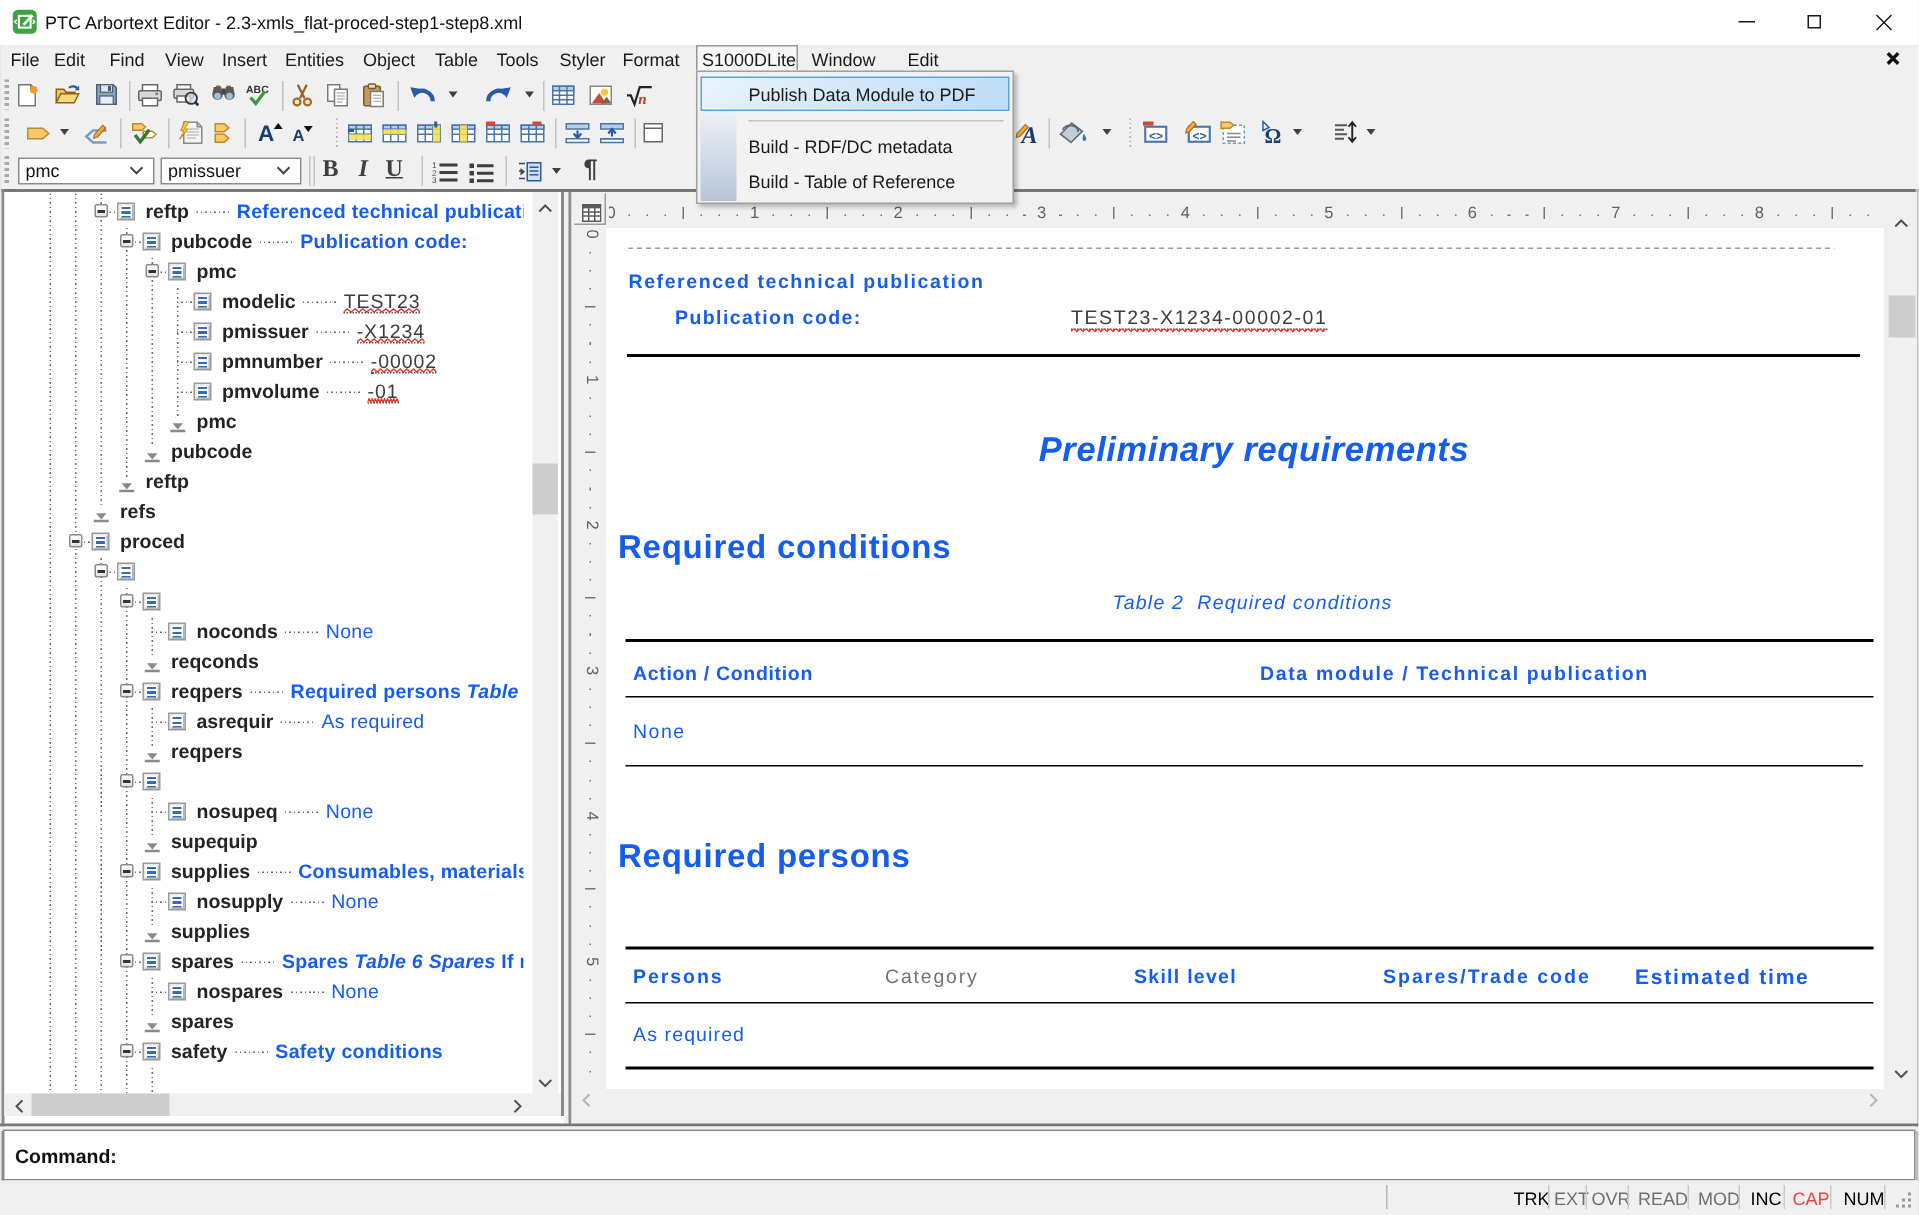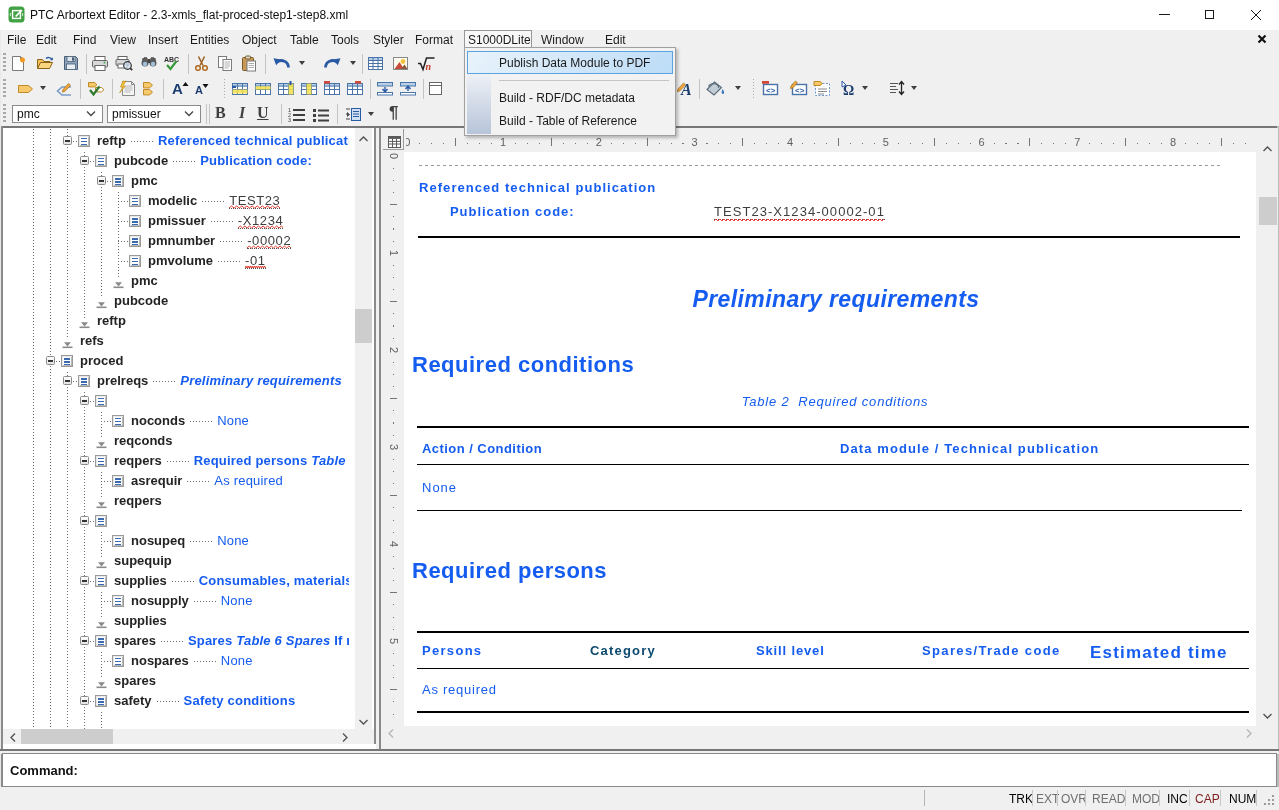--- a/index.html
+++ b/index.html
@@ -426,21 +426,20 @@
 <div class="trow" style="top:351px">
     <div class="ebox" style="left:46px"></div>
     <div class="hdot" style="left:56px;top:10px;width:5px"></div>
     <div class="eicon" style="left:61px"></div>
     <div class="ab" style="left:80px;top:0"><span class="tname">proced</span></div>
   </div>
 <div class="trow" style="top:371px">
     <div class="ebox" style="left:63px"></div>
     <div class="hdot" style="left:73px;top:10px;width:5px"></div>
     <div class="eicon" style="left:78px"></div>
-    <div class="ab" style="left:97px;top:0"><span class="tname">prelreqs</span><span class="tdots"></span><span class="tval" style="font-style:italic">Preliminary requirements</span></div>
   </div>
 <div class="trow" style="top:391px">
     <div class="ebox" style="left:80px"></div>
     <div class="hdot" style="left:90px;top:10px;width:5px"></div>
     <div class="eicon" style="left:95px"></div>
   </div>
 <div class="trow" style="top:411px">
     <div class="hdot" style="left:101px;top:10px;width:11px"></div>
     <div class="eicon" style="left:112px"></div>
     <div class="ab" style="left:131px;top:0"><span class="tname">noconds</span><span class="tdots"></span><span class="tvalp">None</span></div>
@@ -697,24 +696,24 @@
       <div class="ab" style="left:409px;top:394px;width:852px;text-align:center;font-size:13px;font-style:italic;color:#155cf0;letter-spacing:.8px">Table 2&nbsp;&nbsp;Required conditions</div>
       <div class="ab" style="left:417px;top:426px;width:832px;height:2px;background:#000"></div>
       <div class="ab" style="left:422px;top:440.5px;font-size:13px;font-weight:bold;color:#155cf0;letter-spacing:.45px">Action / Condition</div>
       <div class="ab" style="left:840px;top:440.5px;font-size:13px;font-weight:bold;color:#155cf0;letter-spacing:1.1px">Data module / Technical publication</div>
       <div class="ab" style="left:417px;top:463.5px;width:832px;height:1.2px;background:#000"></div>
       <div class="ab" style="left:422px;top:480px;font-size:13px;color:#155cf0;letter-spacing:1px">None</div>
       <div class="ab" style="left:417px;top:509.5px;width:825px;height:1px;background:#000"></div>
       <div class="ab" style="left:412px;top:558px;font-size:22px;font-weight:bold;color:#155cf0;letter-spacing:.5px">Required persons</div>
       <div class="ab" style="left:417px;top:631px;width:832px;height:2px;background:#000"></div>
       <div class="ab" style="left:422px;top:642.5px;font-size:13px;font-weight:bold;color:#155cf0;letter-spacing:1.3px">Persons</div>
-      <div class="ab" style="left:590px;top:642.5px;font-size:13px;font-weight:bold;color:#0c4a6e;letter-spacing:1.2px">Category</div>
+      <div class="ab" style="left:590px;top:642.5px;font-size:13px;font-weight:normal;color:#737373;letter-spacing:1.2px">Category</div>
       <div class="ab" style="left:756px;top:642.5px;font-size:13px;font-weight:bold;color:#155cf0;letter-spacing:0.85px">Skill level</div>
       <div class="ab" style="left:922px;top:642.5px;font-size:13px;font-weight:bold;color:#155cf0;letter-spacing:1.35px">Spares/Trade code</div>
-      <div class="ab" style="left:1090px;top:642.5px;font-size:17px;font-weight:bold;color:#155cf0;letter-spacing:1.2px">Estimated time</div>
+      <div class="ab" style="left:1090px;top:642.5px;font-size:14px;font-weight:bold;color:#155cf0;letter-spacing:1.2px">Estimated time</div>
       <div class="ab" style="left:417px;top:667.5px;width:832px;height:1.2px;background:#000"></div>
       <div class="ab" style="left:422px;top:681.5px;font-size:13px;color:#155cf0;letter-spacing:.75px">As required</div>
       <div class="ab" style="left:417px;top:711px;width:832px;height:2px;background:#000"></div>
     </div>
   </div>
 <div class="ab" style="left:1259px;top:129px;width:18px;height:612px;background:#f0f0f0"></div>
 <svg class="ab" style="left:1263px;top:146px" width="9" height="6" viewBox="0 0 9 6">
     <path d="M0.5 5 L4.5 1 L8.5 5" fill="none" stroke="#505050" stroke-width="1.3"></path>
   </svg>
 <svg class="ab" style="left:1263px;top:713px" width="9" height="6" viewBox="0 0 9 6">
@@ -733,21 +732,21 @@
 <div class="ab" style="left:2px;top:753px;width:1275px;height:34px;background:#fff;border:1px solid #898989"></div>
 <div class="ab" style="left:10px;top:763px;font-size:13px;font-weight:bold;color:#111">Command:</div>
 <div class="ab" style="left:0;top:787px;width:1279px;height:23px;background:#f0f0f0"></div>
 <div class="ab" style="left:924px;top:790px;width:1px;height:16px;background:#b5b5b5"></div>
 <div class="ab" style="left:1009px;top:792px;font-size:12px;color:#000000">TRK</div>
 <div class="ab" style="left:1036px;top:792px;font-size:12px;color:#6f6f6f">EXT</div>
 <div class="ab" style="left:1061px;top:792px;font-size:12px;color:#6f6f6f">OVR</div>
 <div class="ab" style="left:1092px;top:792px;font-size:12px;color:#6f6f6f">READ</div>
 <div class="ab" style="left:1132px;top:792px;font-size:12px;color:#6f6f6f">MOD</div>
 <div class="ab" style="left:1167px;top:792px;font-size:12px;color:#000">INC</div>
-<div class="ab" style="left:1195px;top:792px;font-size:12px;color:#7f1d1d">CAP</div>
+<div class="ab" style="left:1195px;top:792px;font-size:12px;color:#ef4444">CAP</div>
 <div class="ab" style="left:1229px;top:792px;font-size:12px;color:#000">NUM</div>
 <div class="ab" style="left:1032px;top:790px;width:1px;height:16px;background:#c9c9c9"></div>
 <div class="ab" style="left:1057px;top:790px;width:1px;height:16px;background:#c9c9c9"></div>
 <div class="ab" style="left:1085px;top:790px;width:1px;height:16px;background:#c9c9c9"></div>
 <div class="ab" style="left:1125px;top:790px;width:1px;height:16px;background:#c9c9c9"></div>
 <div class="ab" style="left:1159px;top:790px;width:1px;height:16px;background:#c9c9c9"></div>
 <div class="ab" style="left:1189px;top:790px;width:1px;height:16px;background:#c9c9c9"></div>
 <div class="ab" style="left:1220px;top:790px;width:1px;height:16px;background:#c9c9c9"></div>
 <div class="ab" style="left:1256px;top:790px;width:1px;height:16px;background:#c9c9c9"></div>
 <div class="ab" style="left:1272px;top:803px;width:2px;height:2px;background:#9a9a9a"></div>

